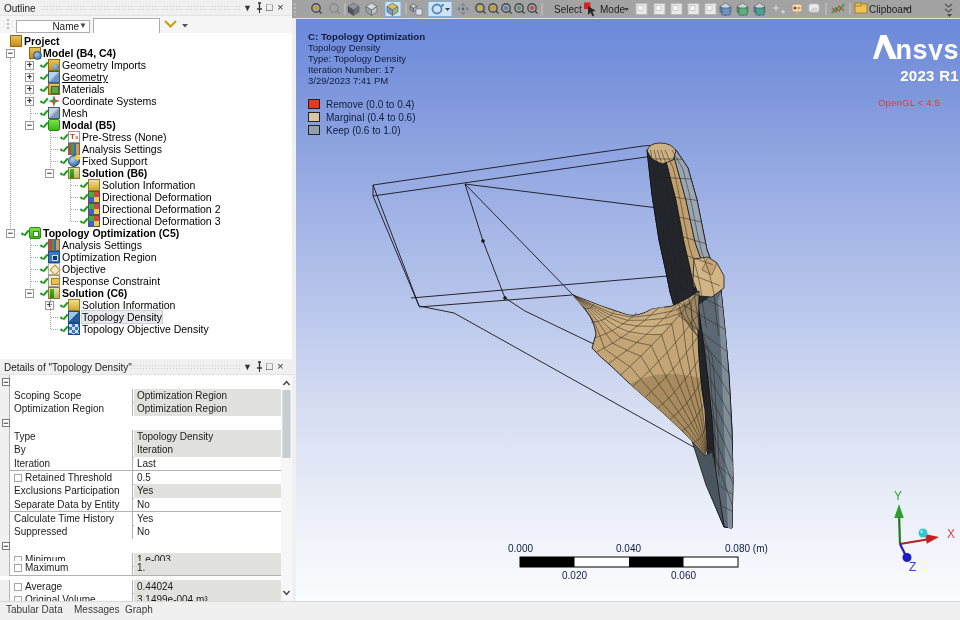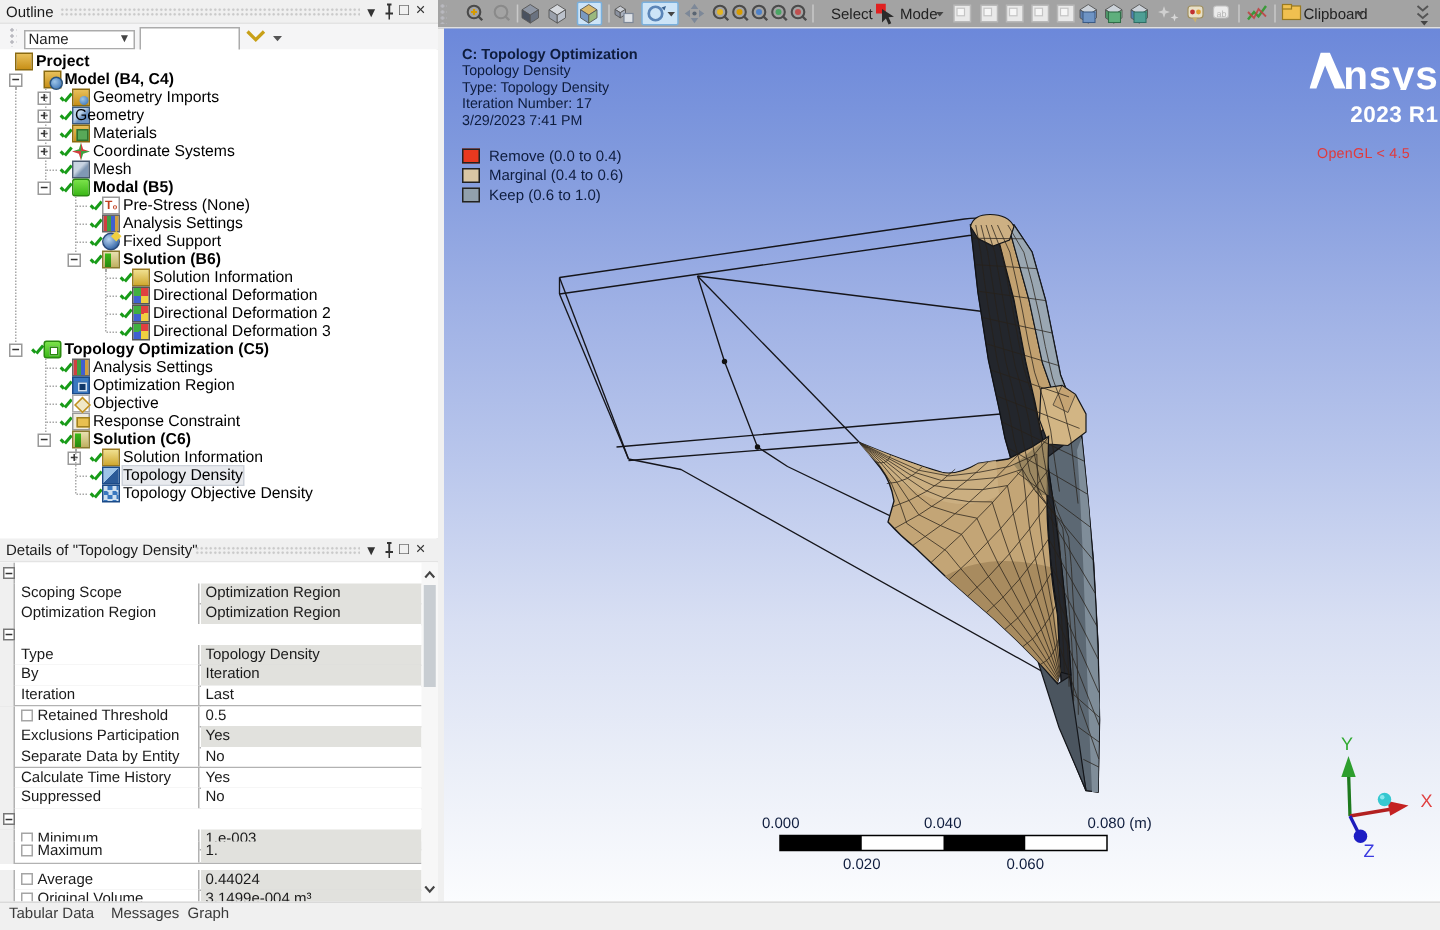--- a/index.html
+++ b/index.html
@@ -8,21 +8,21 @@
 
 #toolbar{left:292px;top:0;width:668px;height:19px;background:#a3a3a3;border-bottom:1px solid #e0e0e0;}
 .grip{position:absolute;width:5px;background-image:radial-gradient(circle,#b9b9bf 1px,transparent 1.2px);background-size:4px 4px;}
 
 #leftpanel{left:0;top:0;width:292px;height:456px;background:#fff;border-right:1px solid #d5d5d5;}
 .phead{position:absolute;left:0;width:292px;height:16px;background:#f0f0f0;border-bottom:1px solid #e3e3e3;}
 .phead .ttl{position:absolute;left:4px;top:2.5px;font-size:10px;color:#1a1a1a;}
 .phead .dots{position:absolute;top:5px;height:6px;background-image:radial-gradient(circle,#c8c8c8 0.7px,transparent 0.9px);background-size:3px 3px;}
 .phead .btns{position:absolute;top:0;left:0;width:292px;height:16px;}.hb{position:absolute;top:2px;font-size:9px;color:#333;}
 #filterrow{left:0;top:16px;width:292px;height:17px;background:#f5f5f6;}
-#namebox{position:absolute;left:16px;top:4px;width:74px;height:13px;background:#fff;border:1px solid #ababab;font-size:10px;color:#222;padding:0px 2px;}
+#namebox{position:absolute;left:16px;top:4px;width:74px;height:13px;background:#fff;border:1px solid #ababab;font-size:10px;color:#222;padding:0px 2px;text-align:right;}
 #searchbox{position:absolute;left:93px;top:2px;width:67px;height:13px;background:#fff;border:1px solid #ababab;font-size:9.5px;color:#9a9a9a;padding:16px 1px;white-space:nowrap;overflow:hidden;}
 
 #tree{left:0;top:33px;width:292px;height:326px;background:#fff;font-size:10.5px;color:#000;}
 .tr{position:absolute;height:12px;left:0;width:280px;}
 .tr span{position:absolute;top:0px;white-space:nowrap;line-height:12px;}
 .tr b{font-weight:bold;}
 .eb{position:absolute;top:1.5px;width:9px;height:9px;background:#fff;border:1px solid #999;color:#333;font-size:9px;line-height:7px;text-align:center;}
 .ck{position:absolute;top:1px;width:10px;height:10px;}
 .ck:before{content:"";position:absolute;left:1px;top:5px;width:3px;height:2px;background:#189b18;transform:rotate(45deg);}
 .ck:after{content:"";position:absolute;left:2.5px;top:3.5px;width:7px;height:2px;background:#189b18;transform:rotate(-50deg);}
@@ -232,21 +232,21 @@
 <div class="tr" style="top:26px;">
           <b class="eb" style="left:25px;">+</b>
           <s class="ck" style="left:39px;"></s>
           <i class="ic i-gimp" style="left:48px;"></i>
           <span style="left:62px;">Geometry Imports</span>
         </div>
 <div class="tr" style="top:38px;">
           <b class="eb" style="left:25px;">+</b>
           <s class="ck" style="left:39px;"></s>
           <i class="ic i-geom" style="left:48px;"></i>
-          <span style="left:50px;">Geometry</span>
+          <span style="left:62px;text-decoration:underline;">Geometry</span>
         </div>
 <div class="tr" style="top:50px;">
           <b class="eb" style="left:25px;">+</b>
           <s class="ck" style="left:39px;"></s>
           <i class="ic i-mat" style="left:48px;"></i>
           <span style="left:62px;">Materials</span>
         </div>
 <div class="tr" style="top:62px;">
           <b class="eb" style="left:25px;">+</b>
           <s class="ck" style="left:39px;"></s>

